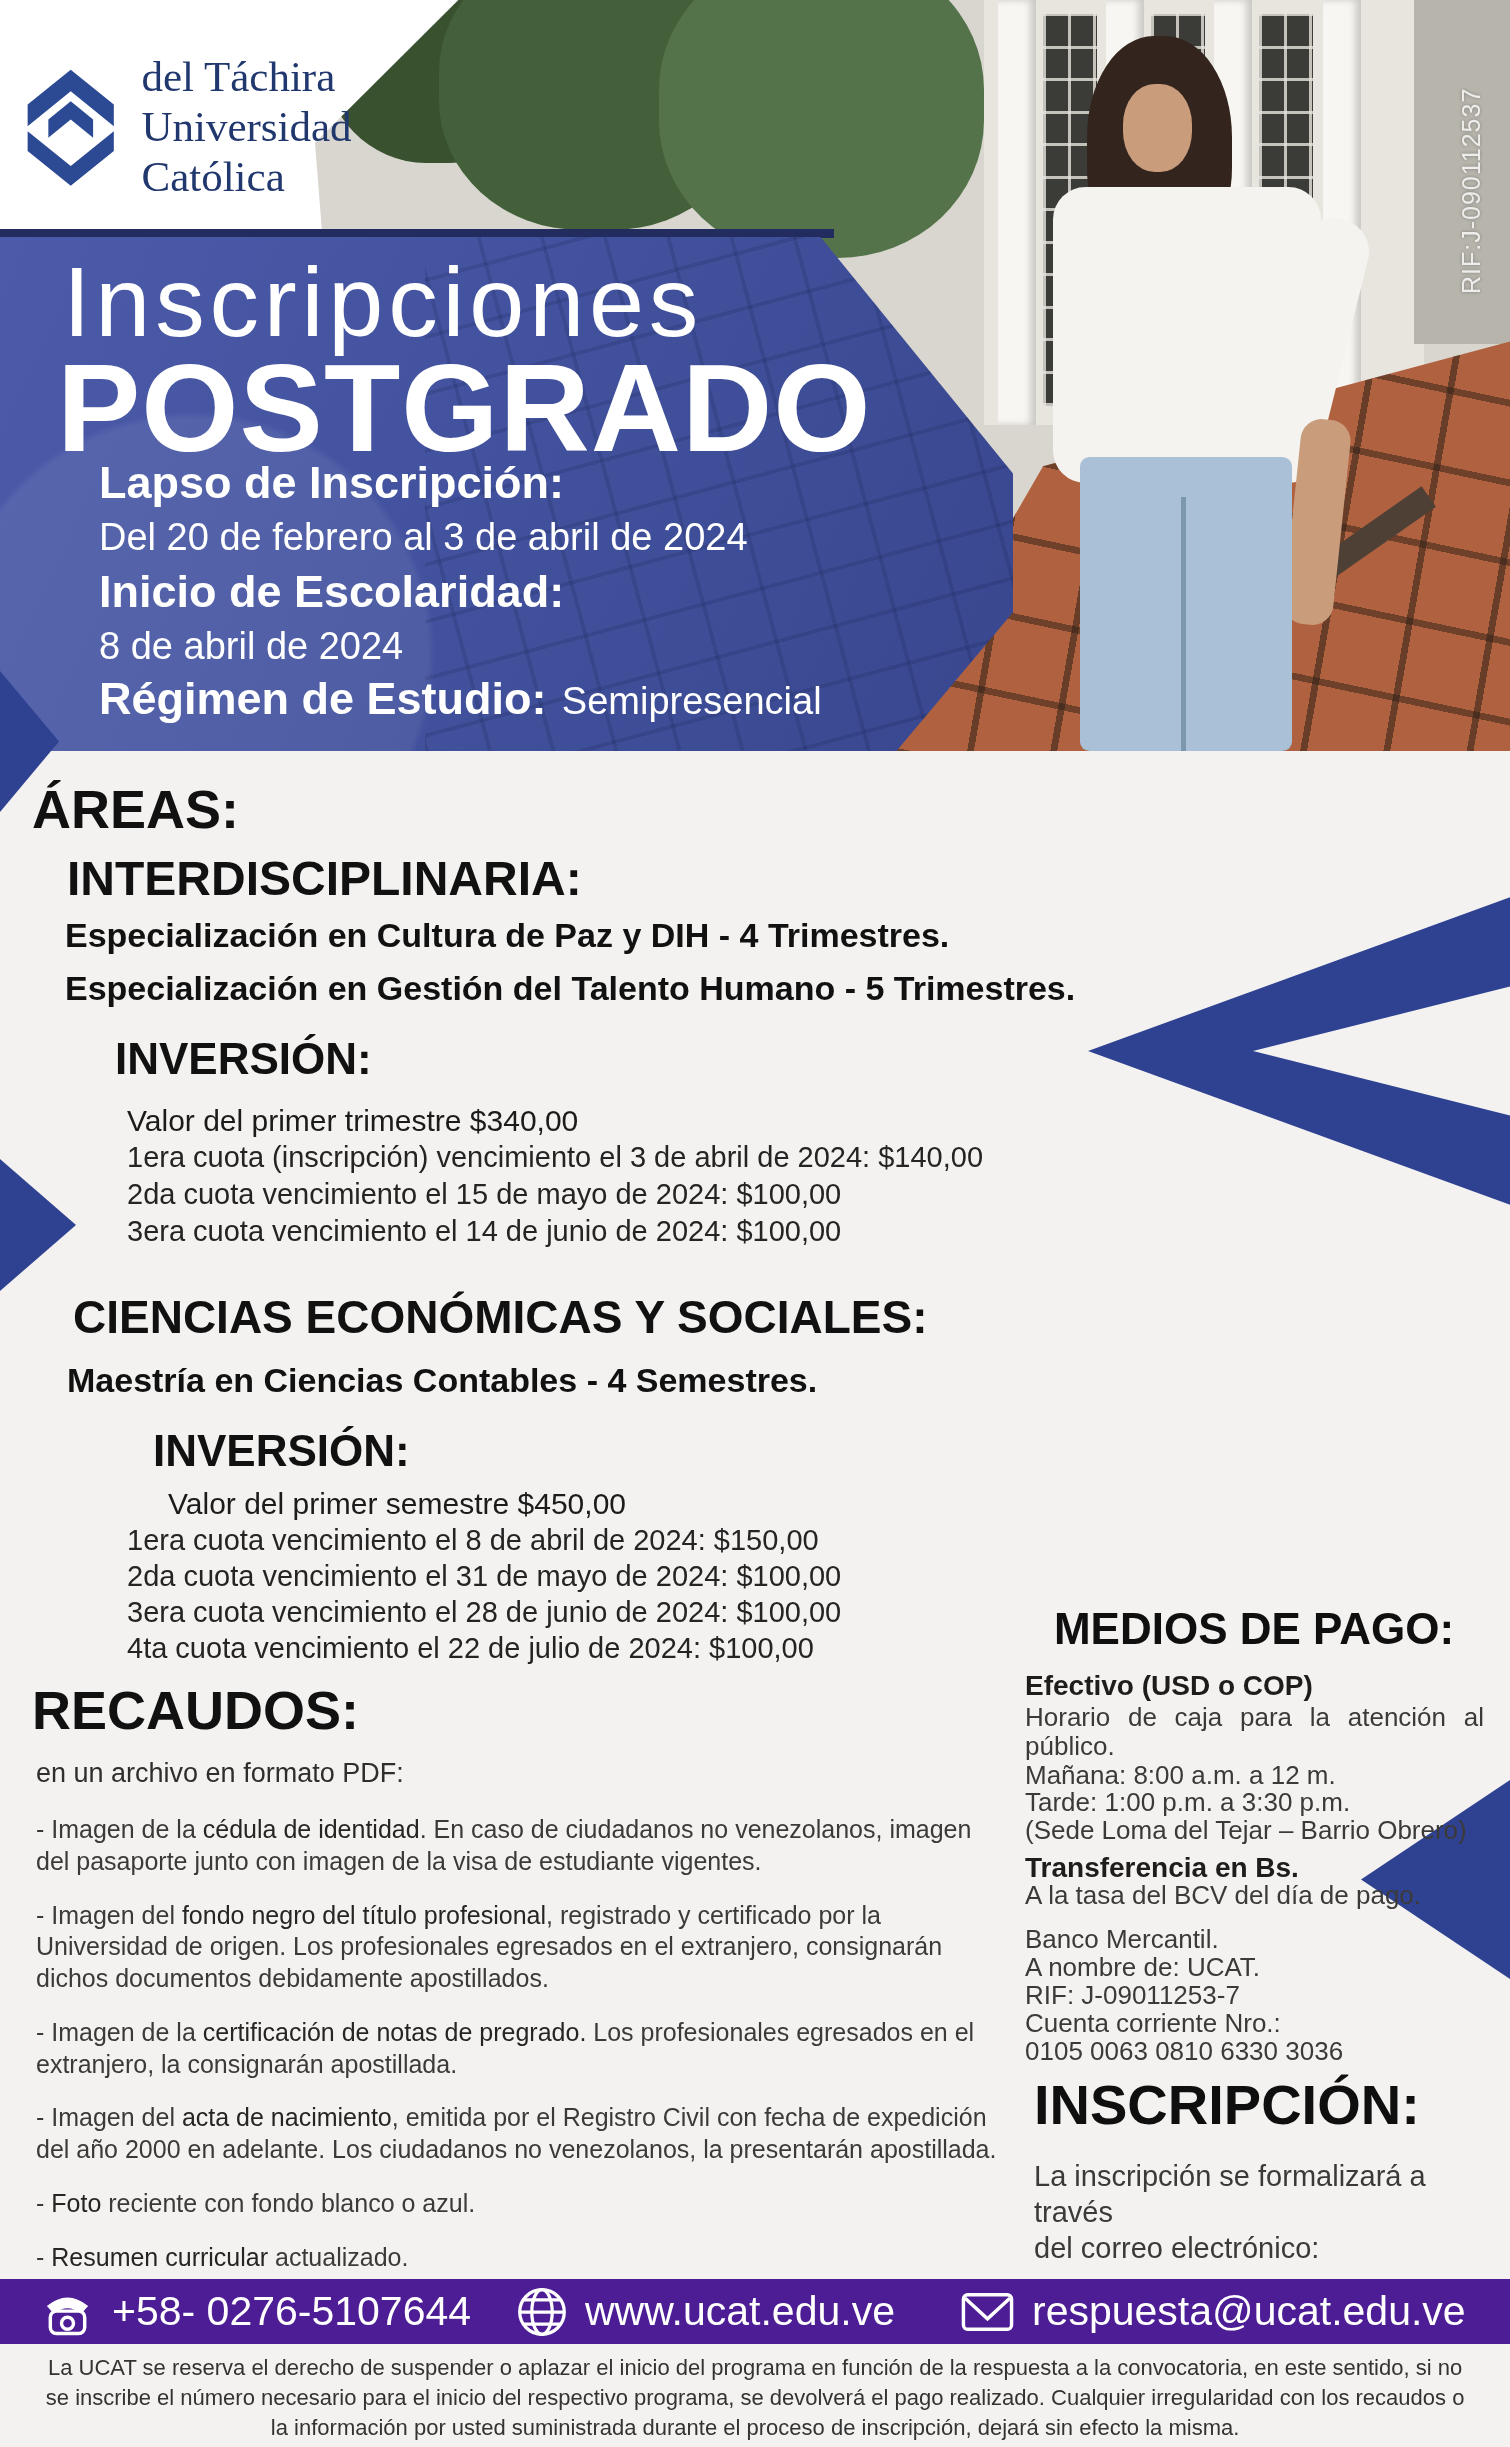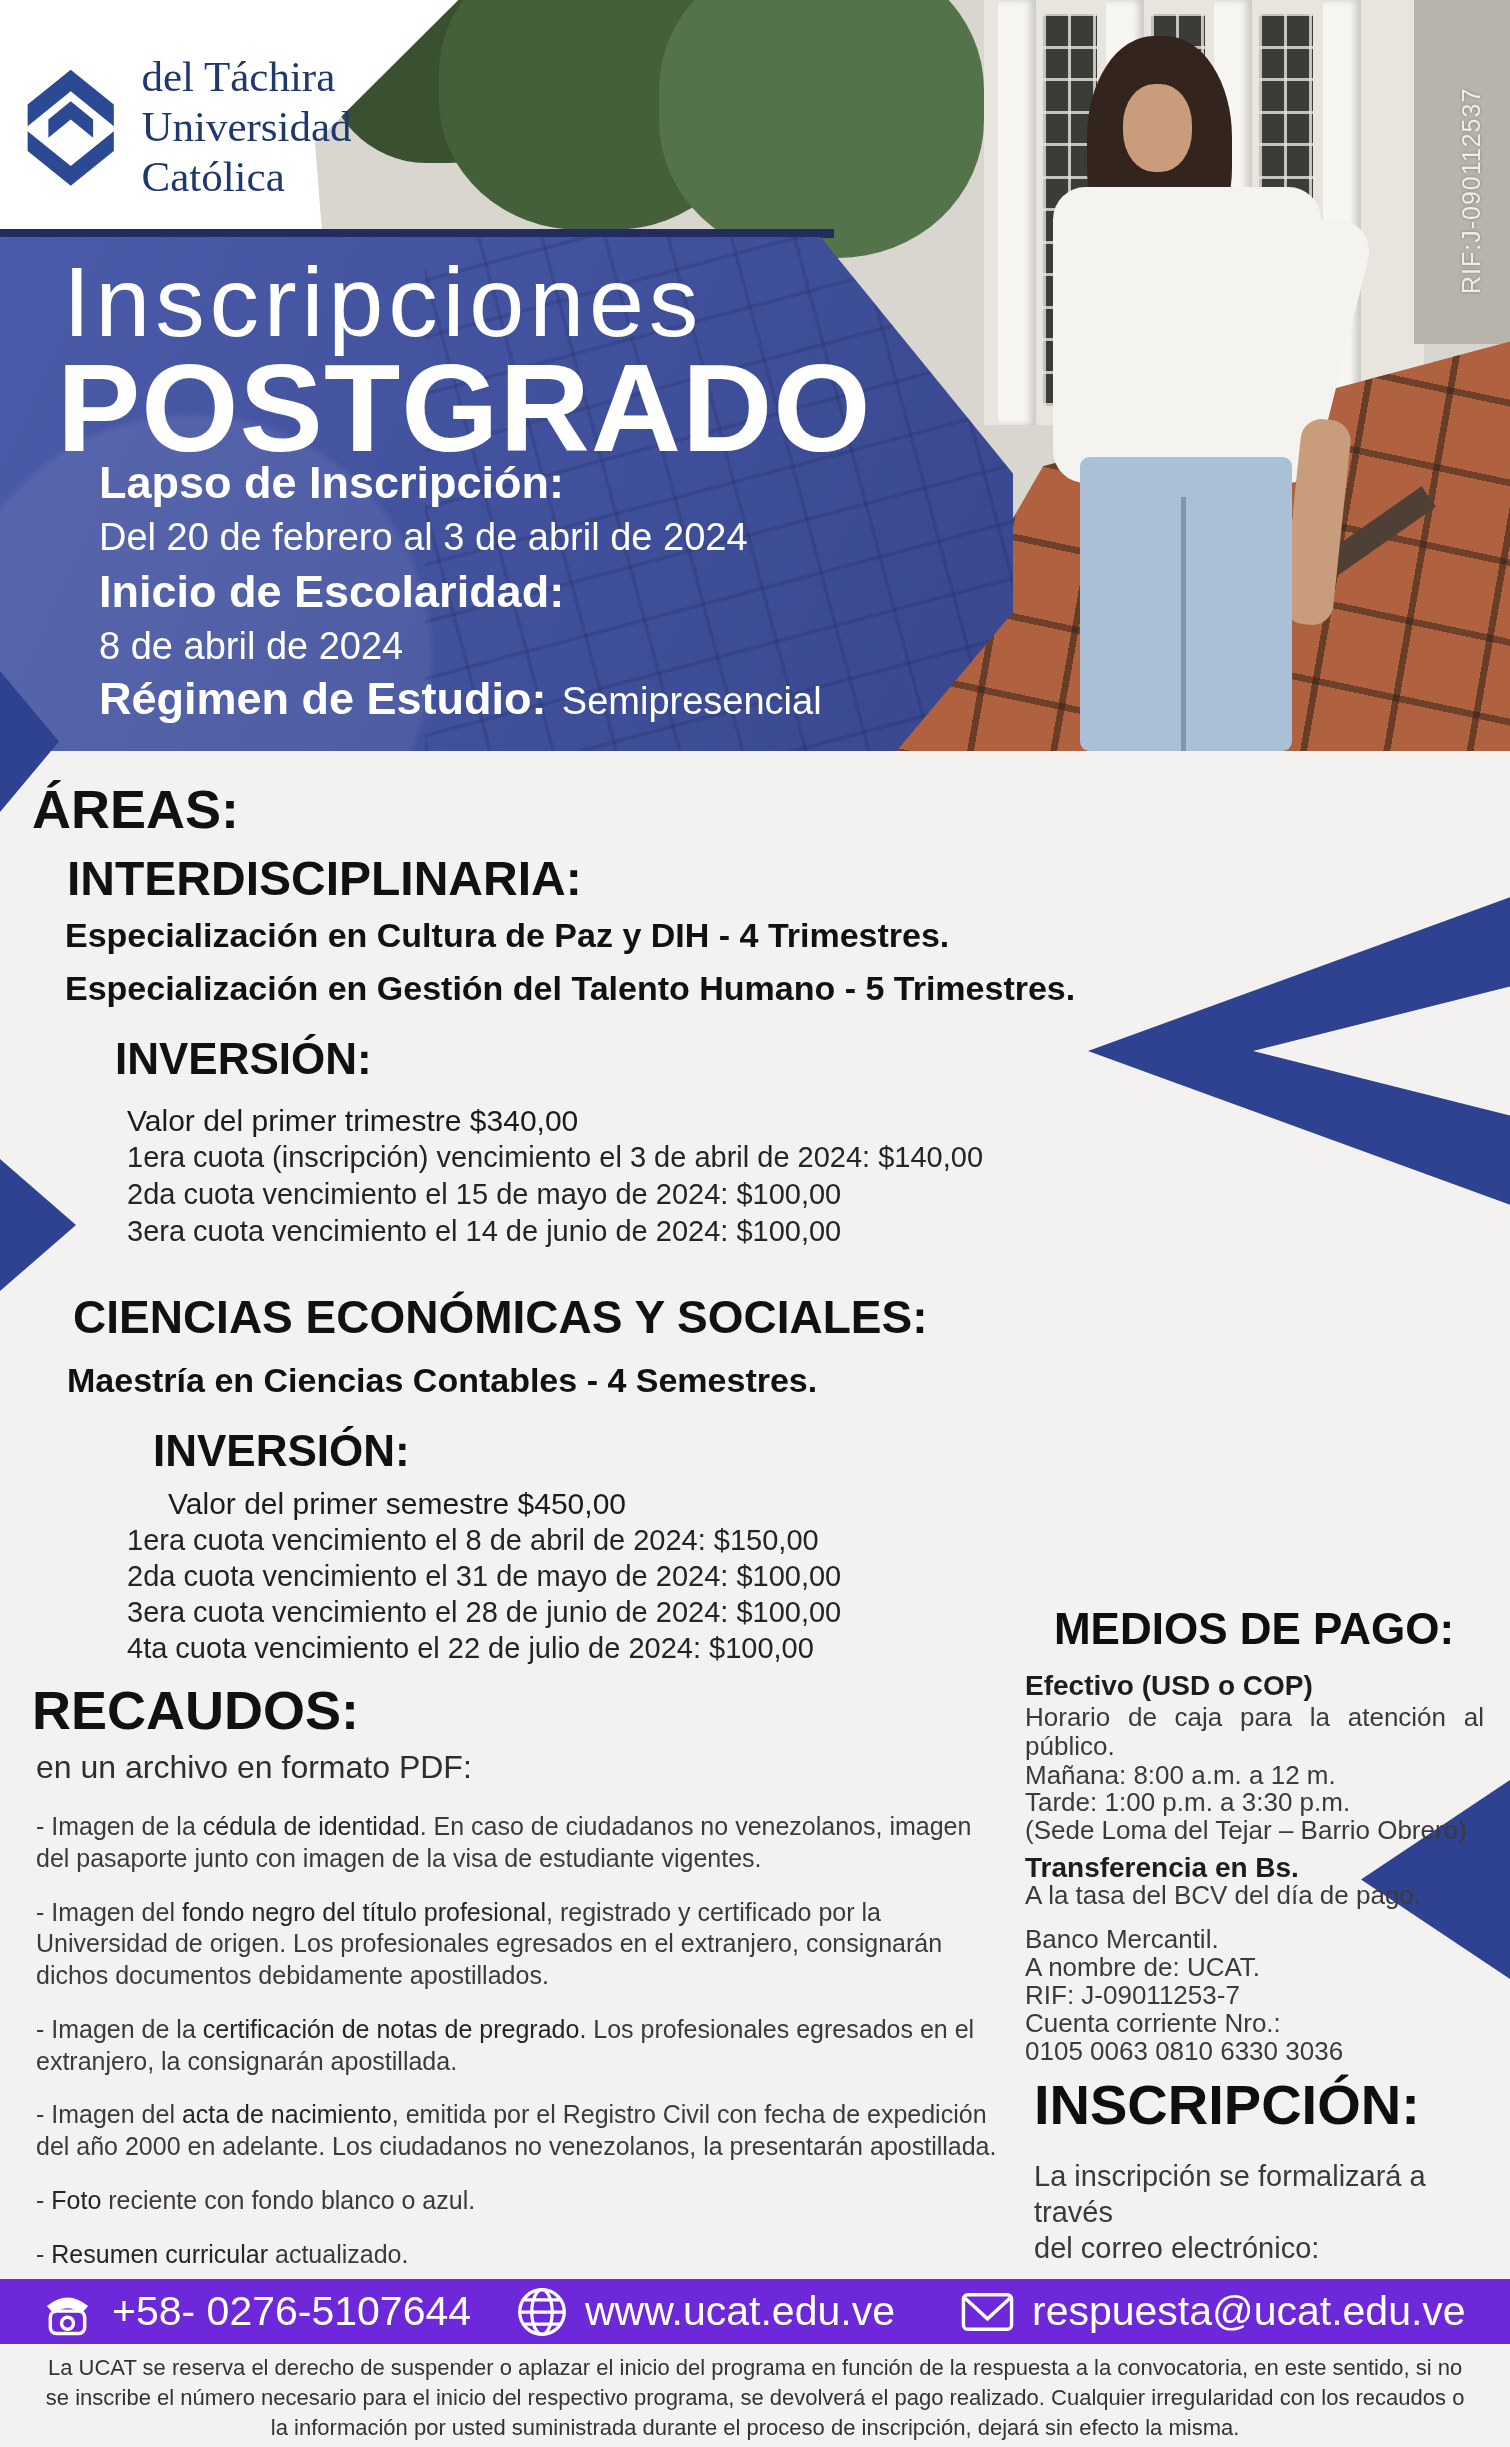--- a/index.html
+++ b/index.html
@@ -67,34 +67,34 @@
   
   .h-areas{left:32px;top:778px;font-size:54px;font-weight:bold;}
   .h-inter{left:67px;top:851px;font-size:48px;font-weight:bold;}
   .prog{font-size:34px;font-weight:bold;}
   .h-inv{font-size:44px;font-weight:bold;}
   .valor{font-size:30px;font-weight:normal;color:#1b1b1b;}
   .cuotas{font-size:29px;line-height:37px;color:#242424;}
   .h-econ{left:73px;top:1290px;font-size:46px;font-weight:bold;}
   .h-recaudos{left:32px;top:1679px;font-size:54px;font-weight:bold;}
   .recaudos-body{left:36px;top:1749px;width:967px;color:#3c3a39;}
-  .rec-intro{font-size:32px;margin-bottom:25px;color:#2f2e2d;}
+  .rec-intro{font-size:27px;margin-bottom:25px;color:#2f2e2d;margin-top:9px;}
   .rec-item{font-size:25px;line-height:1.27;margin-bottom:22px;}
   .b{font-weight:normal;color:#262524;}
 
   
   .rcol{width:459px;left:1025px;text-align:left;color:#3c3a39;font-size:26px;line-height:29px;}
   .h-medios{left:1021px;top:1604px;width:466px;font-size:44px;font-weight:bold;color:#0f0f0f;text-align:center;}
   .rtitle{font-weight:bold;color:#1e1d1c;font-size:28px;}
   .just{text-align:justify;text-align-last:justify;}
   .h-insc{left:1034px;top:2072px;font-size:56px;font-weight:bold;color:#0f0f0f;}
   .insc-text{left:1034px;top:2158px;font-size:29px;line-height:36px;color:#3c3a39;text-align:left;}
 
   
-  .fbar{left:0;top:2279px;width:1510px;height:65px;background:#6d28d9;color:#fff;}
+  .fbar{left:0;top:2279px;width:1510px;height:65px;background:#4c1d95;color:#fff;}
   .fitem{position:absolute;top:0;height:65px;display:flex;align-items:center;gap:17px;font-size:41px;}
   .f-phone{left:40px;}
   .f-web{left:516px;}
   .f-email{left:960px;}
   .disclaimer{left:9.6px;top:2353px;width:1491px;text-align:center;font-size:22px;line-height:30px;color:#333;}
 </style>
 </head>
 <body>
 
 <div class="sheet">

